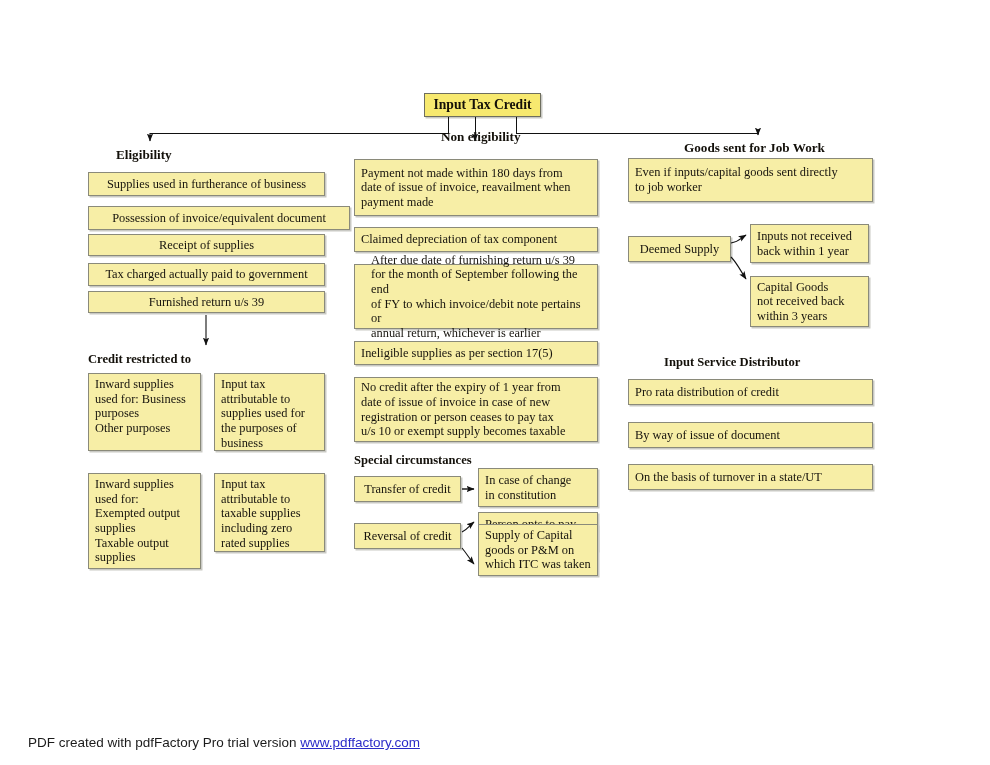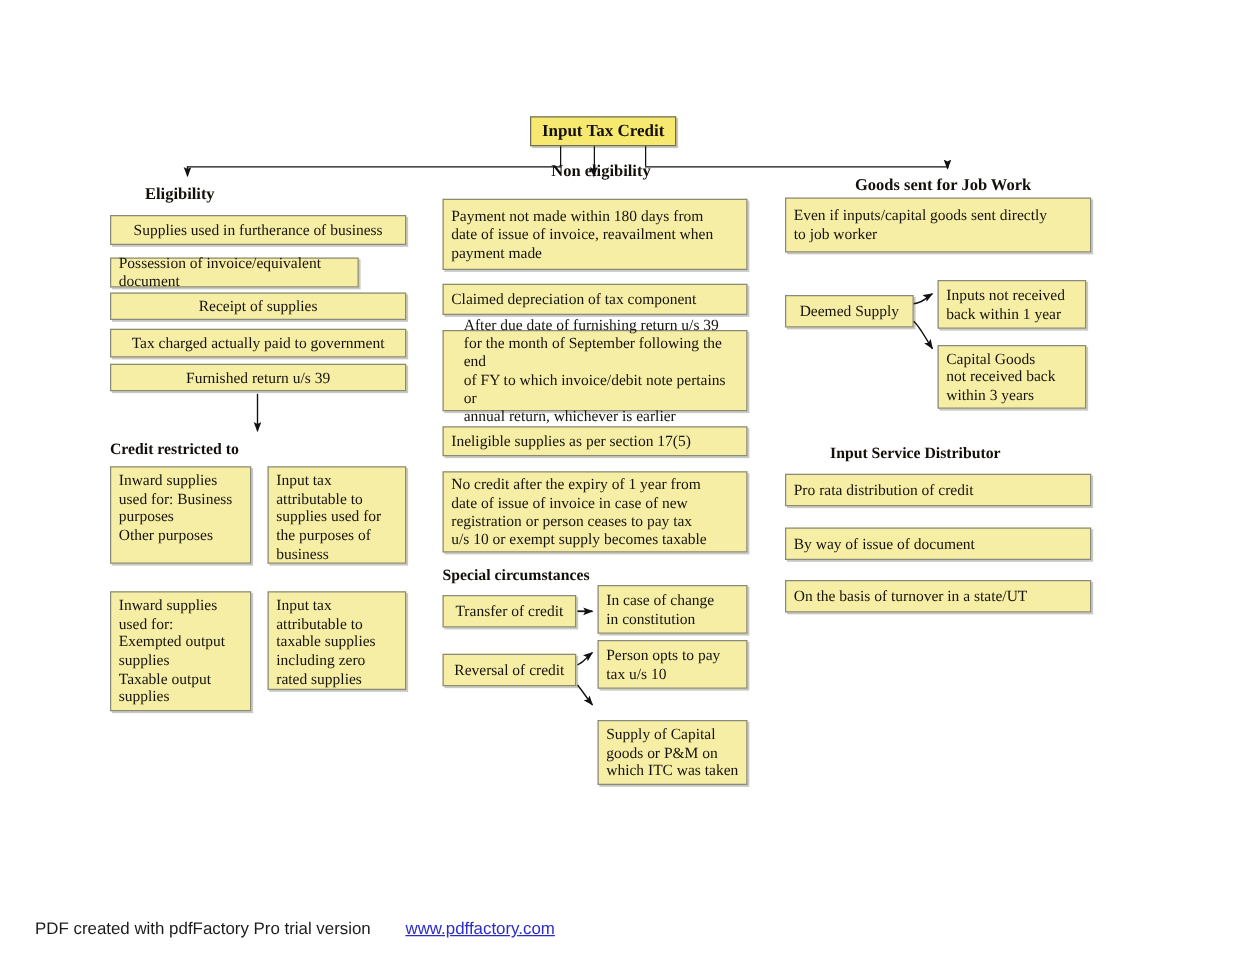--- a/index.html
+++ b/index.html
@@ -38,21 +38,21 @@
   }
   .ln{position:absolute;background:#111111;}
   .hln{height:1px;}
   .vln{width:1px;}
   svg.arrows{position:absolute;left:0;top:0;width:990px;height:765px;pointer-events:none;}
   .footer{
     position:absolute;left:28px;top:735px;
     font-family:"Liberation Sans", sans-serif;font-size:13.5px;color:#1b1b1b;
     white-space:nowrap;
   }
-  .footer a{color:#2b2bc8;text-decoration:underline;margin-left:24px;}
+  .footer a{color:#2b2bc8;text-decoration:underline;}
   .nl{display:block;}
 </style>
 </head>
 <body>
 
 <div id="canvas">
 
   <div class="title-box" style="left:424px;top:93px;width:117px;height:24px;">
     <span>Input Tax Credit</span>
   </div>
@@ -63,21 +63,21 @@
   <div class="ln hln" style="left:150px;top:133px;width:299px;height:1px;"></div>
   <div class="ln hln" style="left:516px;top:133px;width:243px;height:1px;"></div>
 
   <div class="heading" style="left:116px;top:147px;">Eligibility</div>
   <div class="heading" style="left:441px;top:129px;">Non eligibility</div>
   <div class="heading" style="left:684px;top:140px;">Goods sent for Job Work</div>
 
   <div class="box ctr" style="left:88px;top:172px;width:237px;height:24px;">
     <span>Supplies used in furtherance of business</span>
   </div>
-  <div class="box ctr" style="left:88px;top:206px;width:199px;height:24px;">
+  <div class="box ctr" style="left:88px;top:206px;width:262px;height:24px;">
     <span>Possession of invoice/equivalent document</span>
   </div>
   <div class="box ctr" style="left:88px;top:234px;width:237px;height:22px;">
     <span>Receipt of supplies</span>
   </div>
   <div class="box ctr" style="left:88px;top:263px;width:237px;height:23px;">
     <span>Tax charged actually paid to government</span>
   </div>
   <div class="box ctr" style="left:88px;top:291px;width:237px;height:22px;">
     <span>Furnished return u/s 39</span>
@@ -162,21 +162,21 @@
       <span class="nl">In case of change</span>
       <span class="nl">in constitution</span>
     </span>
   </div>
   <div class="box vc" style="left:478px;top:512px;width:120px;height:39px;">
     <span>
       <span class="nl">Person opts to pay</span>
       <span class="nl">tax u/s 10</span>
     </span>
   </div>
-  <div class="box vc" style="left:478px;top:576px;width:120px;height:52px;">
+  <div class="box vc" style="left:478px;top:524px;width:120px;height:52px;">
     <span>
       <span class="nl">Supply of Capital</span>
       <span class="nl">goods or P&amp;M on</span>
       <span class="nl">which ITC was taken</span>
     </span>
   </div>
 
   <div class="box vc" style="left:628px;top:158px;width:245px;height:44px;align-items:center;">
     <span>
       <span class="nl">Even if inputs/capital goods sent directly</span>

